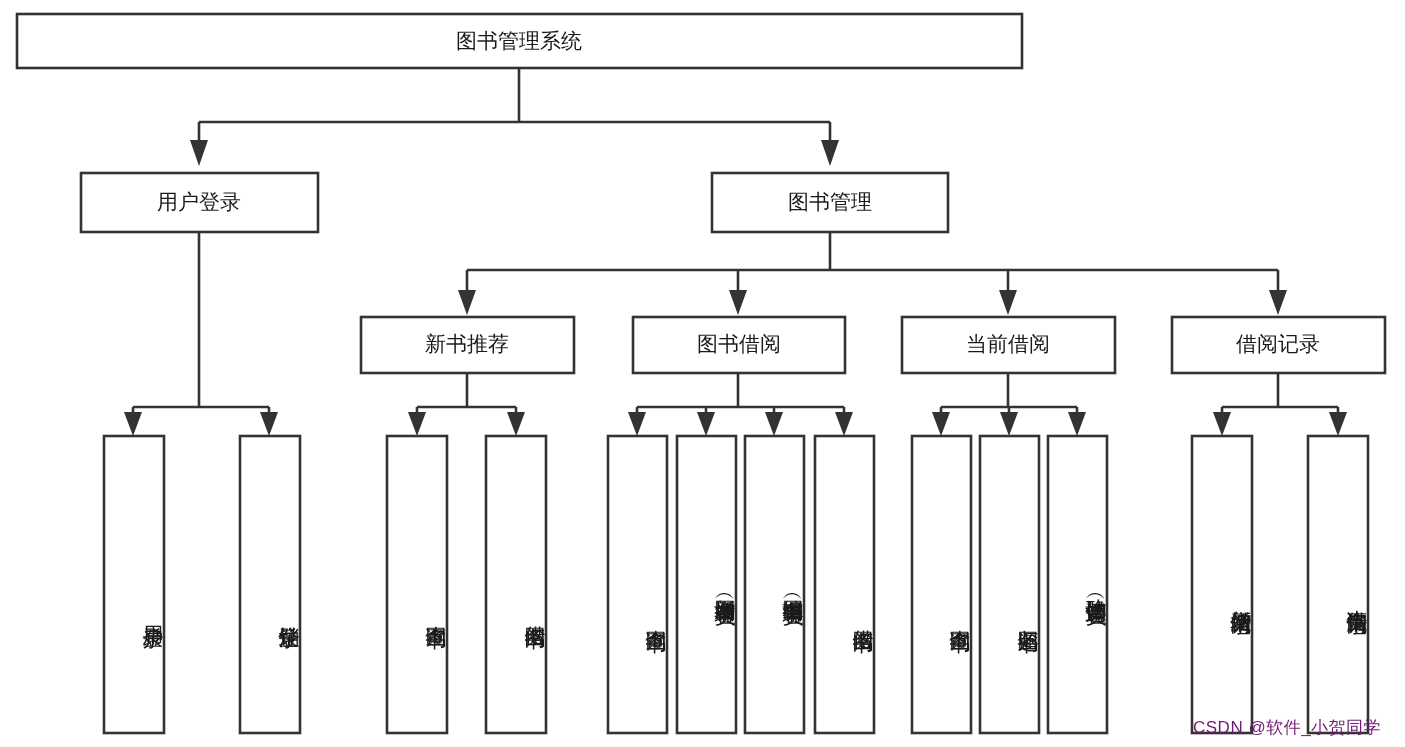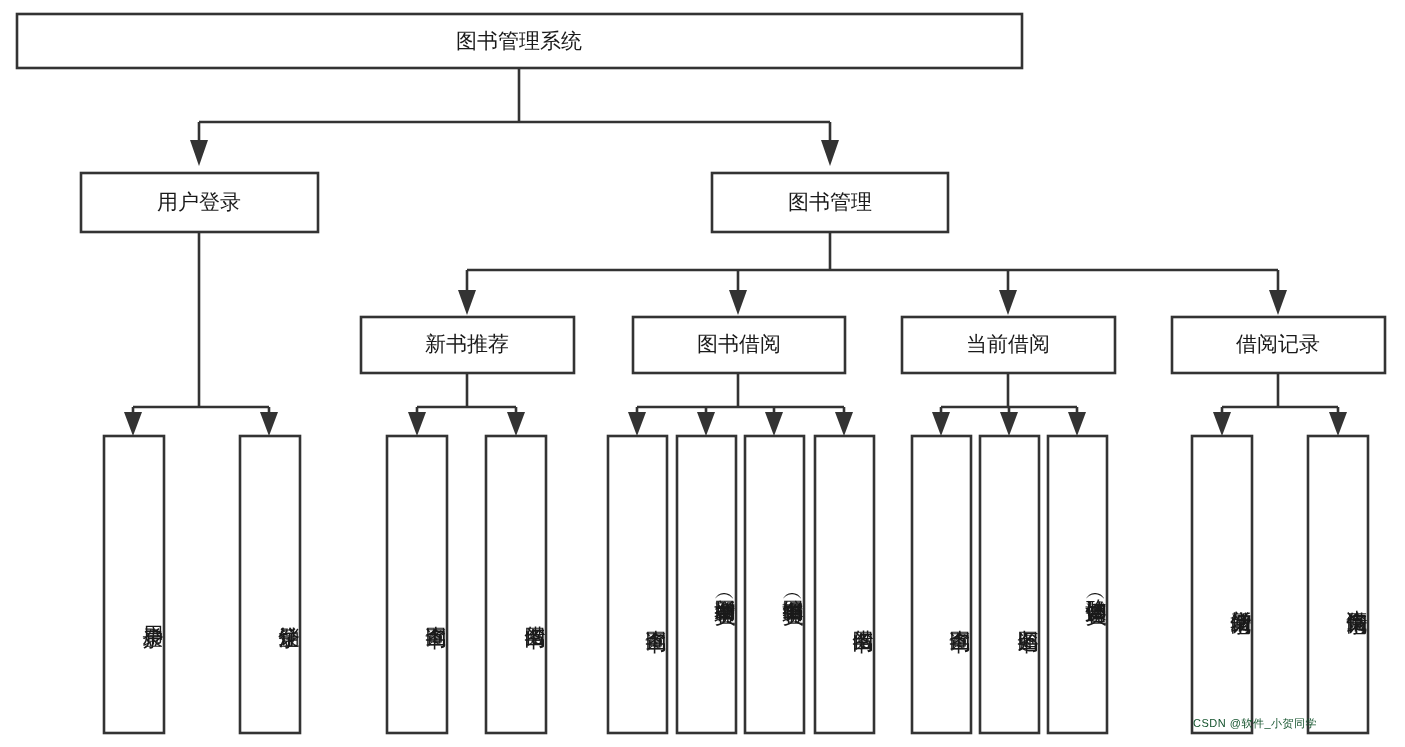--- a/index.html
+++ b/index.html
@@ -62,22 +62,22 @@
     letter-spacing: 1px;
     display: flex;
     align-items: flex-start;
     justify-content: center;
     pointer-events: none;
     user-select: none;
   }
   .watermark {
     position: absolute;
     font-family: "Liberation Sans", "DejaVu Sans", sans-serif;
-    font-size: 11px;
-    color: #14532d;
+    font-size: 17px;
+    color: #701a75;
     white-space: nowrap;
     letter-spacing: 0.5px;
   }
 </style>
 </head>
 <body>
 
 <div id="diagram-root">
 
   <svg id="flow-svg" viewBox="0 0 1405 747">

